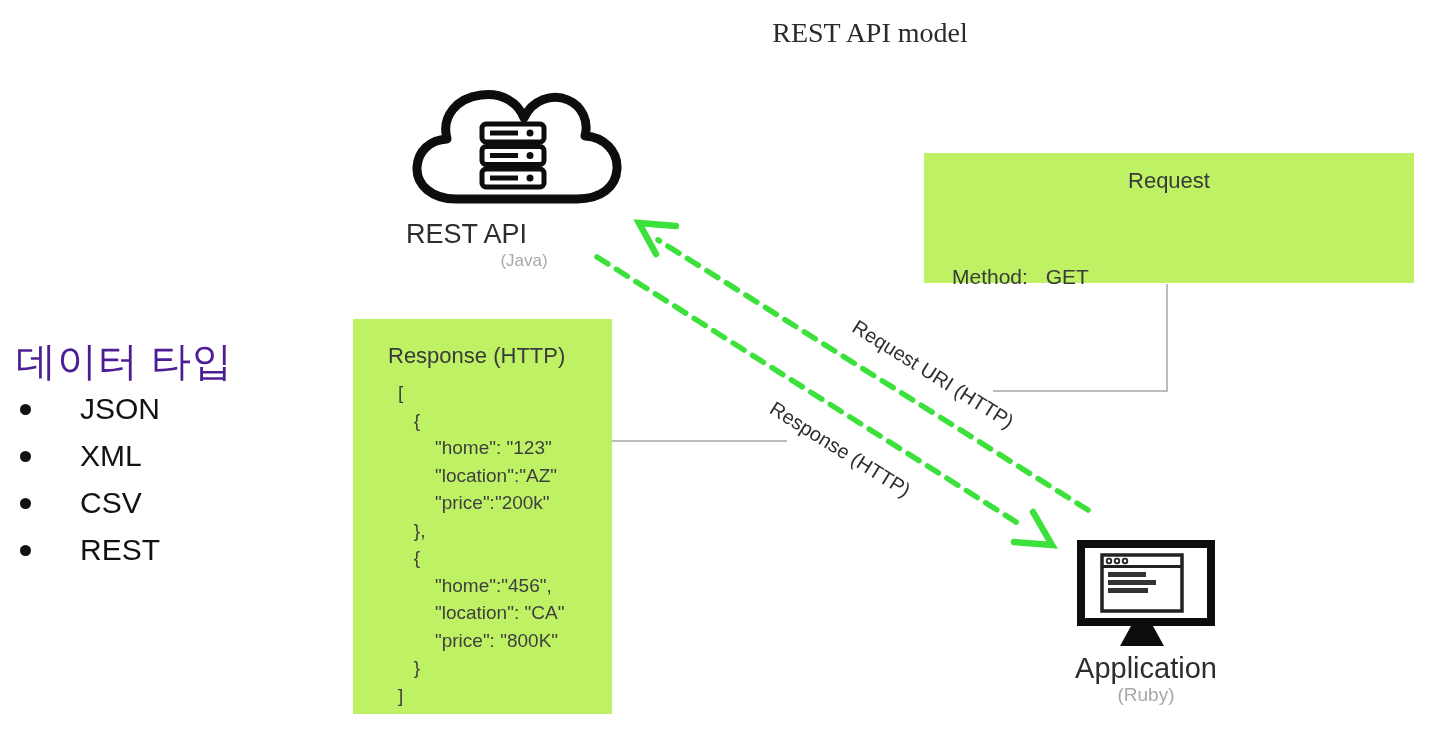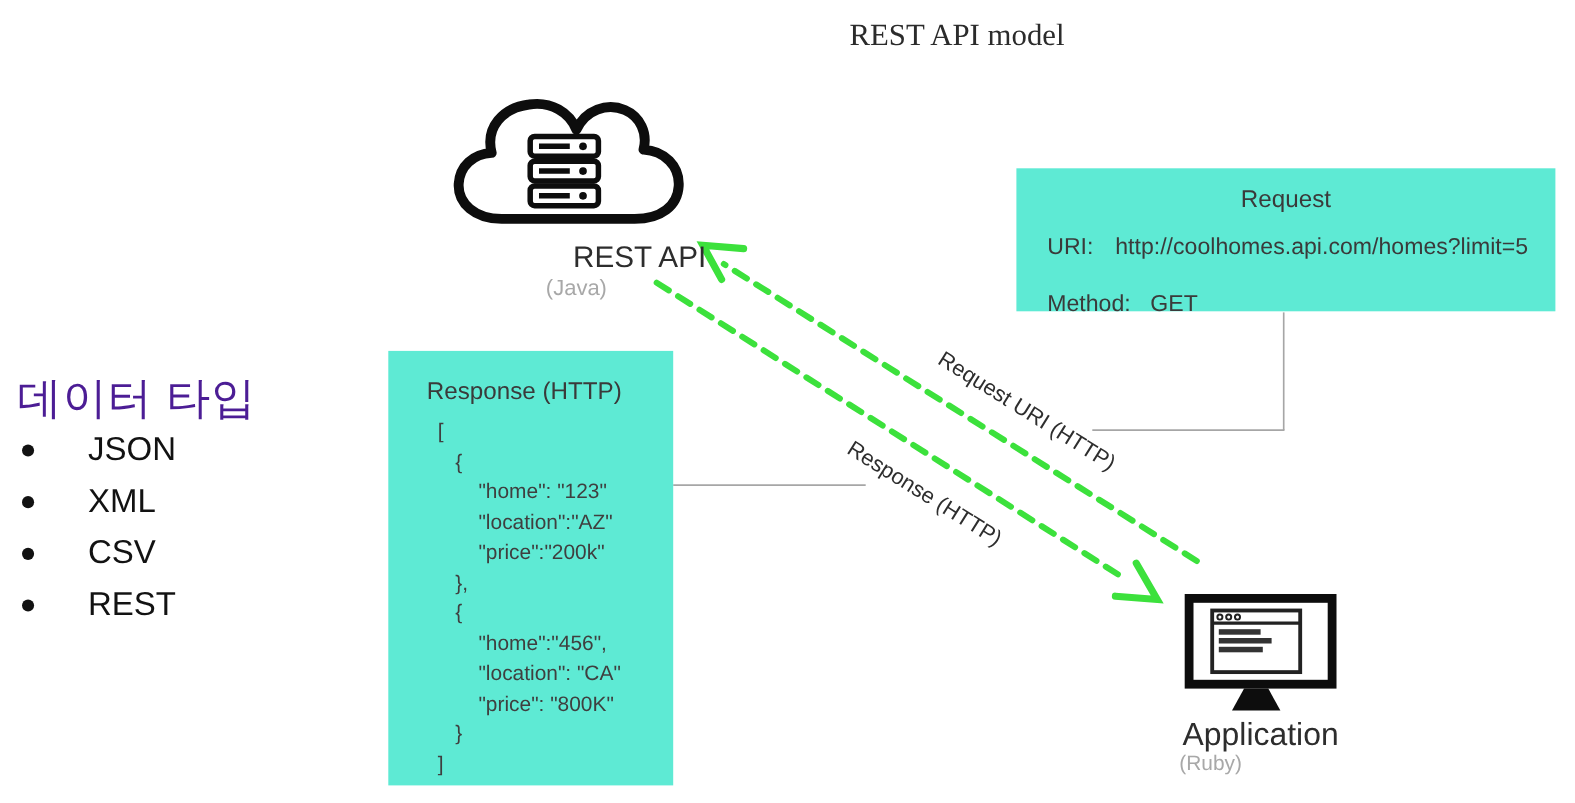--- a/index.html
+++ b/index.html
@@ -11,25 +11,25 @@
   }
   .abs { position:absolute; }
 
   .diagram-title {
     left:620px; top:17px; width:500px; text-align:center;
     font-size:28px; color:#2b2b2b;font-family:Liberation Serif, serif;
   }
 
   
   .cloud-wrap { left:406px; top:80px; width:236px; height:128px; }
-  .cloud-label { left:406px; top:219px; width:236px; text-align:right; font-size:27px; color:#2d2d2d; }
-  .cloud-sub   { left:406px; top:251px; width:236px; text-align:center; font-size:20px; color:#a8a8a8; }
+  .cloud-label { left:406px; top:219px; width:236px; text-align:left; font-size:27px; color:#2d2d2d; }
+  .cloud-sub   { left:406px; top:251px; width:236px; text-align:center; font-size:17px; color:#a8a8a8; }
 
   
-  .gbox { background:#5eead4; }
+  .gbox { background:#bef264; }
   .request-box { left:924px; top:153px; width:490px; height:130px; }
   .request-box .box-title { margin-top:15px; text-align:center; font-size:22px; color:#3a3a3a; }
   .req-line { position:absolute; left:28px; font-size:21px; color:#3a3a3a; white-space:nowrap; }
   .req-line .lbl { display:inline-block; }
   .req-line .val { display:inline-block; margin-left:14px; }
   .req-line.l1 { top:60px; }
   .req-line.l2 { top:90px;margin-top:22px; }
   .req-line.l2 .val { margin-left:12px; }
 
   .response-box { left:353px; top:319px; width:259px; height:395px; }
@@ -50,21 +50,21 @@
                margin-right:33px; flex:0 0 auto; }
 
   
   .arrow-label { font-size:20px; color:#2e2e2e; white-space:nowrap; text-align:center; }
   .lbl-request  { left:823px; top:363px; width:220px; transform:rotate(32deg); }
   .lbl-response { left:745px; top:438px; width:190px; transform:rotate(32deg); }
 
   
   .monitor-wrap { left:1072px; top:538px; width:148px; height:112px; }
   .app-label { left:1072px; top:652px; width:148px; text-align:center; font-size:29px; color:#2d2d2d; }
-  .app-sub   { left:1072px; top:684px; width:148px; font-size:19px; color:#a8a8a8; }
+  .app-sub   { left:1072px; top:684px; width:148px; text-align:center; font-size:19px; color:#a8a8a8; }
 
   svg.overlay { left:0; top:0; }
 </style>
 </head>
 <body>
 
 <div class="abs diagram-title">REST API model</div>
 
 <svg class="abs overlay" width="1432" height="730" viewBox="0 0 1432 730">
 
@@ -105,24 +105,20 @@
       <line x1="84" y1="98" x2="112" y2="98" stroke="#0d0d0d" stroke-width="5"></line>
       <circle cx="124" cy="98" r="3.5" fill="#0d0d0d"></circle>
     </g>
   </svg>
 </div>
 <div class="abs cloud-label">REST API</div>
 <div class="abs cloud-sub">(Java)</div>
 
 <div class="abs gbox request-box">
   <div class="box-title">Request</div>
-  <div class="req-line l1">
-    <span class="lbl">URI:</span>
-    <span class="val">http://coolhomes.api.com/homes?limit=5</span>
-  </div>
   <div class="req-line l2">
     <span class="lbl">Method:</span>
     <span class="val">GET</span>
   </div>
 </div>
 
 <div class="abs gbox response-box">
   <div class="box-title">Response (HTTP)</div>
   <pre class="response-json">[
    {

